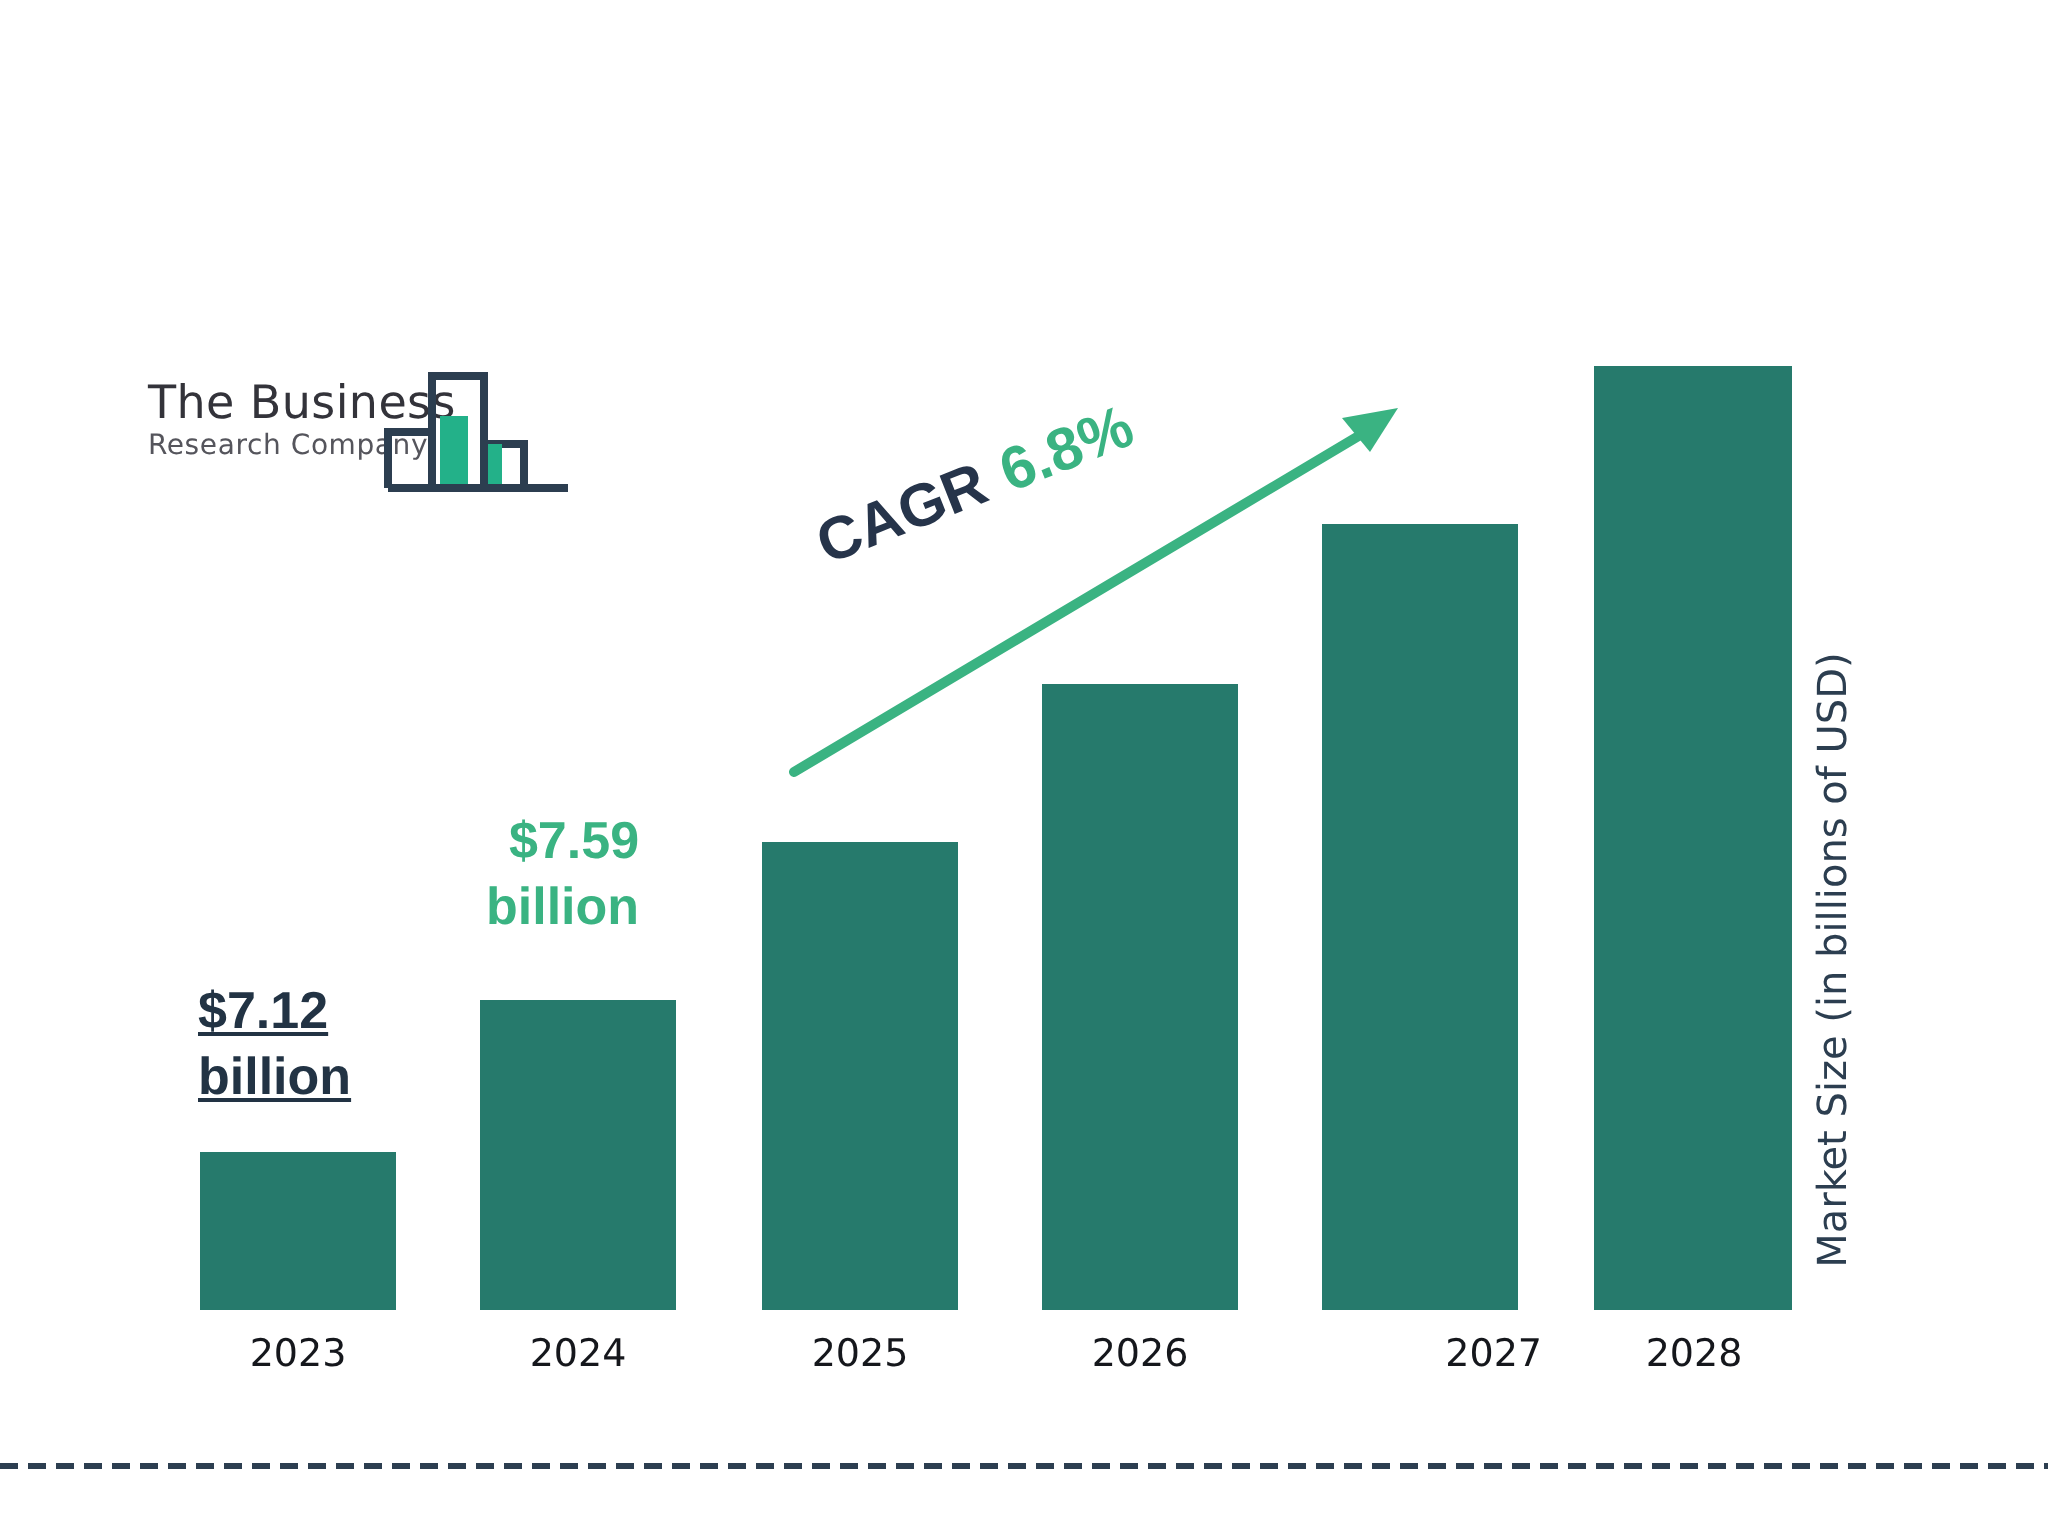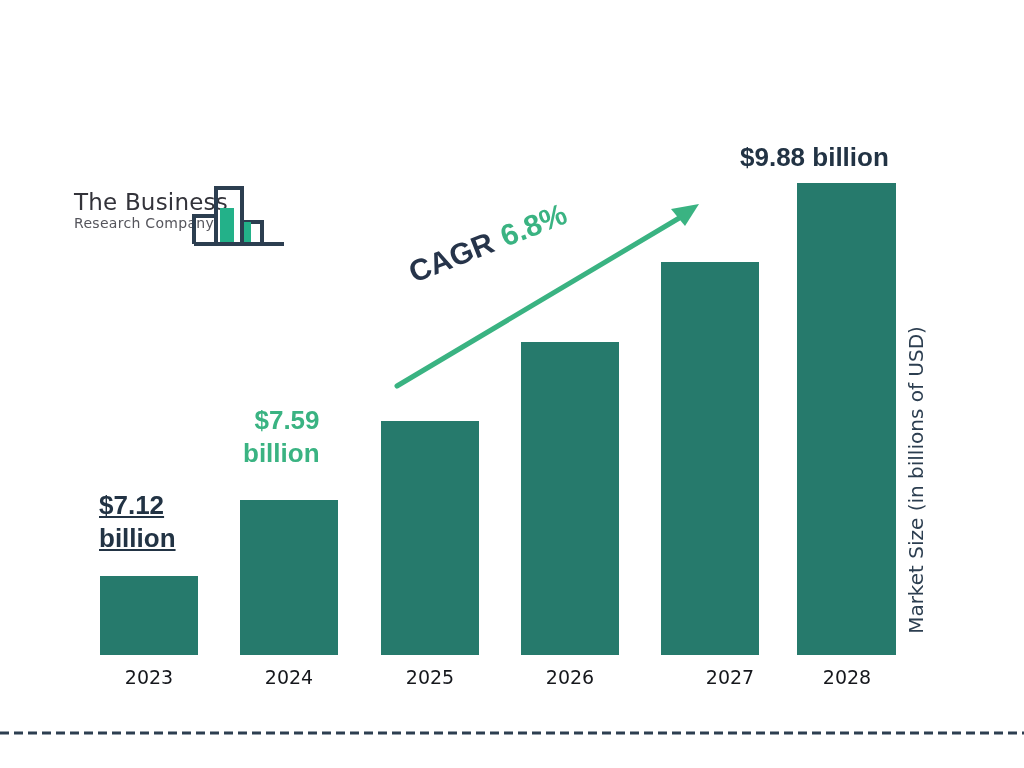--- a/index.html
+++ b/index.html
@@ -183,36 +183,33 @@
   <div class="bar" style="left:240px; top:500px; width:98px; height:155px;"></div>
   <div class="bar" style="left:381px; top:421px; width:98px; height:234px;"></div>
   <div class="bar" style="left:521px; top:342px; width:98px; height:313px;"></div>
   <div class="bar" style="left:661px; top:262px; width:98px; height:393px;"></div>
   <div class="bar" style="left:797px; top:183px; width:99px; height:472px;"></div>
 
   <div class="xlabel" style="left:89px;">2023</div>
   <div class="xlabel" style="left:229px;">2024</div>
   <div class="xlabel" style="left:370px;">2025</div>
   <div class="xlabel" style="left:510px;text-align:center;">2026</div>
-  <div class="xlabel" style="left:670px;">2027</div>
+  <div class="xlabel" style="left:651px;text-align:right;">2027</div>
   <div class="xlabel" style="left:787px;">2028</div>
 
   <div class="callout callout-navy" style="left:99px; top:489px;text-decoration:underline;">
     <div>$7.12</div>
     <div>billion</div>
   </div>
 
   <div class="callout callout-green" style="left:243px; top:404px;">
     <div>$7.59</div>
     <div>billion</div>
   </div>
 
-  <div class="callout callout-navy" style="left:740px; top:141px;">
-    <div>$9.88 billion</div>
-  </div>
 
   <div class="cagr-annotation">
     <span class="cagr-label">CAGR</span><span class="cagr-value">6.8%</span>
   </div>
 
   <div class="ylabel">
     <span class="ylabel-inner">Market Size (in billions of USD)</span>
   </div>
 
   <svg class="overlay-svg" viewBox="0 0 1024 768" xmlns="http://www.w3.org/2000/svg">

